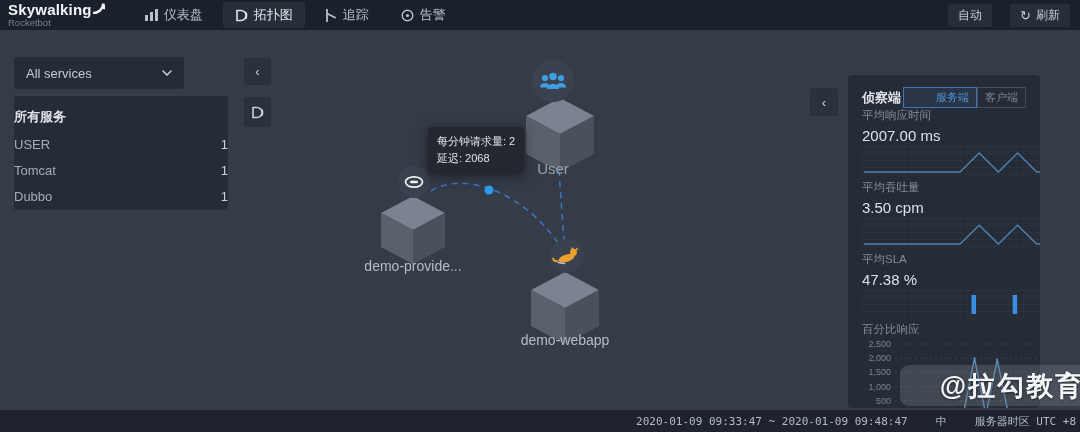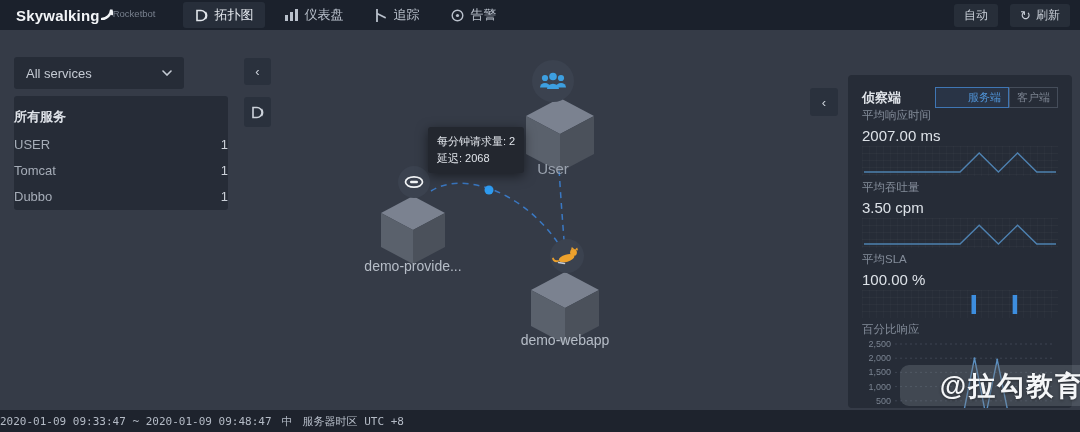--- a/index.html
+++ b/index.html
@@ -4,29 +4,29 @@
 <style>
   html,body{margin:0;padding:0;}
   body{
     width:1080px;height:432px;position:relative;overflow:hidden;
     background:#353b47;font-family:"Liberation Sans",sans-serif;
     -webkit-font-smoothing:antialiased;
   }
   
   .navbar{position:absolute;left:0;top:0;right:0;height:30px;background:#1b212c;
     display:flex;align-items:center;z-index:4;}
-  .logo{display:flex;margin-left:16px;line-height:1;}
+  .logo{display:flex;flex-direction:column;margin-left:8px;line-height:1;}
   .logo-top{display:flex;align-items:flex-start;}
   .logo-title{font-size:15px;font-weight:bold;color:#f2f4f7;letter-spacing:.2px;}
   .logo-sub{font-size:9.5px;color:#78808e;margin-top:1px;}
   .nav-items{display:flex;align-items:center;margin-left:28px;gap:8px;}
   .nav-item{display:flex;align-items:center;gap:6px;font-size:13px;color:#b9c0cb;
     padding:4px 12px;border-radius:3px;cursor:pointer;}
   .nav-item.active{background:#272e3a;color:#e2e6ec;}
-  .nav-right{margin-left:auto;display:flex;align-items:center;gap:12px;margin-right:10px;}
+  .nav-right{margin-left:auto;display:flex;align-items:center;gap:18px;margin-right:10px;}
   .nav-btn{background:#272e39;border-radius:3px;padding:3px 10px;font-size:12px;
     color:#c7cdd6;display:flex;align-items:center;gap:5px;cursor:pointer;}
   .icon-svg{display:block;}
   
   .dropdown{position:absolute;left:14px;top:57px;width:170px;height:32px;background:#262c37;
     border-radius:3px;display:flex;align-items:center;padding:0 12px;box-sizing:border-box;
     color:#c5cbd4;font-size:13px;z-index:3;cursor:pointer;}
   .dropdown .chev{margin-left:auto;}
   .services-card{position:absolute;left:14px;top:96px;width:214px;height:114px;background:#262c37;
     border-radius:3px;padding:12px 0;box-sizing:border-box;z-index:3;}
@@ -34,35 +34,35 @@
   .svc-row{display:flex;justify-content:space-between;font-size:13px;color:#a6adb8;margin-top:11px;}
   .svc-count{color:#ccd1d9;}
   .side-btn{position:absolute;width:27px;height:27px;background:#2a313d;border-radius:3px;
     display:flex;align-items:center;justify-content:center;color:#cdd3db;font-size:13px;
     z-index:3;cursor:pointer;}
   
   .tooltip{position:absolute;left:428px;top:127px;background:#23272f;border-radius:3px;
     padding:6px 9px;font-size:11px;color:#dfe3e9;line-height:1.55;z-index:5;
     box-shadow:0 3px 12px rgba(0,0,0,.5);white-space:nowrap;}
   
-  .detail-panel{position:absolute;left:848px;top:75px;width:224px;bottom:24px;background:#262c37;
+  .detail-panel{position:absolute;left:848px;top:75px;width:192px;bottom:24px;background:#262c37;
     border-radius:4px;padding:12px 14px;box-sizing:border-box;z-index:3;overflow:hidden;}
   .dp-head{display:flex;align-items:center;justify-content:space-between;}
   .dp-title{font-size:13px;font-weight:bold;color:#e2e6eb;}
   .tabs{display:flex;}
   .tab{font-size:11px;padding:2px 7px;border:1px solid #454d5a;color:#7b8390;cursor:pointer;}
   .tab.active{color:#4f93d6;border-color:#3f76b4;background:rgba(63,118,180,.12);padding-left:32px;}
   .m-label{font-size:11.5px;color:#838c99;}
   .m-value{font-size:15px;font-weight:normal;color:#dde2e8;margin:4px 0 2px;}
   .spark-bg{background:
      repeating-linear-gradient(to bottom,rgba(255,255,255,.028) 0 1px,transparent 1px 7px),
      repeating-linear-gradient(to right,rgba(255,255,255,.02) 0 1px,transparent 1px 7px);}
   
   .footer{position:absolute;left:0;right:0;bottom:0;height:22px;background:#1e232d;z-index:4;
-    display:flex;align-items:center;justify-content:flex-start;gap:10px;padding-right:4px;
+    display:flex;align-items:center;justify-content:flex-end;gap:28px;padding-right:4px;
     font-family:"DejaVu Sans Mono",monospace;font-size:11px;color:#b4bbc6;}
   
   .watermark{position:absolute;left:900px;top:365px;width:172px;height:41px;
     background:rgba(118,125,136,.35);border-radius:9px;display:flex;align-items:center;
     justify-content:center;font-size:27px;font-weight:bold;color:#f4f6f8;z-index:6;
     letter-spacing:2px;text-shadow:0 1px 3px rgba(0,0,0,.45);padding-left:26px;}
   .topo-svg{position:absolute;left:0;top:0;z-index:1;}
 </style>
 </head>
 <body>
@@ -71,34 +71,34 @@
   <div class="logo">
     <div class="logo-top">
       <span class="logo-title">Skywalking</span>
       <svg class="icon-svg" width="12" height="12" viewBox="0 0 14 14" style="margin-left:1px;margin-top:0px">
         <path d="M1,13 A12,12 0 0,0 12,2 L13,7" stroke="#f2f4f7" stroke-width="3" fill="none" stroke-linecap="round"></path>
       </svg>
     </div>
     <span class="logo-sub">Rocketbot</span>
   </div>
   <div class="nav-items">
-    <div class="nav-item active">
-      <svg class="icon-svg" width="13" height="13" viewBox="0 0 13 13">
-        <path d="M2,1.5 h4 a5,5 0 0 1 0,10 h-4 z" fill="none" stroke="#e2e6ec" stroke-width="1.6"></path>
-        <path d="M10.5,3 a6,6 0 0 1 0,7" fill="none" stroke="#e2e6ec" stroke-width="1.3"></path>
-      </svg>
-      <span>拓扑图</span>
-    </div>
     <div class="nav-item">
       <svg class="icon-svg" width="13" height="12" viewBox="0 0 13 12">
         <rect x="0" y="6" width="3" height="6" fill="#b9c0cb"></rect>
           <rect x="5" y="3" width="3" height="9" fill="#b9c0cb"></rect>
           <rect x="10" y="0" width="3" height="12" fill="#b9c0cb"></rect>
       </svg>
       <span>仪表盘</span>
+    </div>
+    <div class="nav-item active">
+      <svg class="icon-svg" width="13" height="13" viewBox="0 0 13 13">
+        <path d="M2,1.5 h4 a5,5 0 0 1 0,10 h-4 z" fill="none" stroke="#e2e6ec" stroke-width="1.6"></path>
+        <path d="M10.5,3 a6,6 0 0 1 0,7" fill="none" stroke="#e2e6ec" stroke-width="1.3"></path>
+      </svg>
+      <span>拓扑图</span>
     </div>
     <div class="nav-item">
       <svg class="icon-svg" width="12" height="13" viewBox="0 0 12 13">
         <path d="M2,0.5 V12.5 M2,4.5 L10,8.5" stroke="#b9c0cb" stroke-width="1.8" fill="none" stroke-linecap="round"></path>
       </svg>
       <span>追踪</span>
     </div>
     <div class="nav-item">
       <svg class="icon-svg" width="13" height="13" viewBox="0 0 13 13">
         <circle cx="6.5" cy="6.5" r="5.3" fill="none" stroke="#b9c0cb" stroke-width="1.4"></circle>
@@ -228,21 +228,21 @@
       <polyline points="2,26 21.2,26 40.4,26 59.6,26 78.8,26 98,26 117.2,6.90909090909091 136.4,26 155.6,6.90909090909091 174.8,26 194,26" fill="none" stroke="#4e81b0" stroke-width="1.4"></polyline>
     </svg>
 
   <div class="m-label">平均吞吐量</div>
   <div class="m-value">3.50 cpm</div>
   <svg class="spark-bg" width="196" height="30">
       <polyline points="2,26 21.2,26 40.4,26 59.6,26 78.8,26 98,26 117.2,7.25 136.4,26 155.6,7.25 174.8,26 194,26" fill="none" stroke="#4e81b0" stroke-width="1.4"></polyline>
     </svg>
 
   <div class="m-label">平均SLA</div>
-  <div class="m-value">100.00 %</div>
+  <div class="m-value">47.38 %</div>
   <svg class="spark-bg" width="196" height="28">
       <rect x="109.5142857142857" y="5" width="4.5" height="19" fill="#3d8edf"></rect>
       <rect x="150.65714285714287" y="5" width="4.5" height="19" fill="#3d8edf"></rect>
     </svg>
 
   <div class="m-label">百分比响应</div>
   <svg width="196" height="96" style="margin-top:2px;">
       <line x1="33" y1="76" x2="192" y2="76" stroke="#4d5664" stroke-width="0.6" stroke-dasharray="2,3"></line>
       <text x="29" y="79" text-anchor="end" font-size="9" fill="#7b8492" font-family="Liberation Sans, sans-serif">0</text>
       <line x1="33" y1="61.8" x2="192" y2="61.8" stroke="#4d5664" stroke-width="0.6" stroke-dasharray="2,3"></line>

